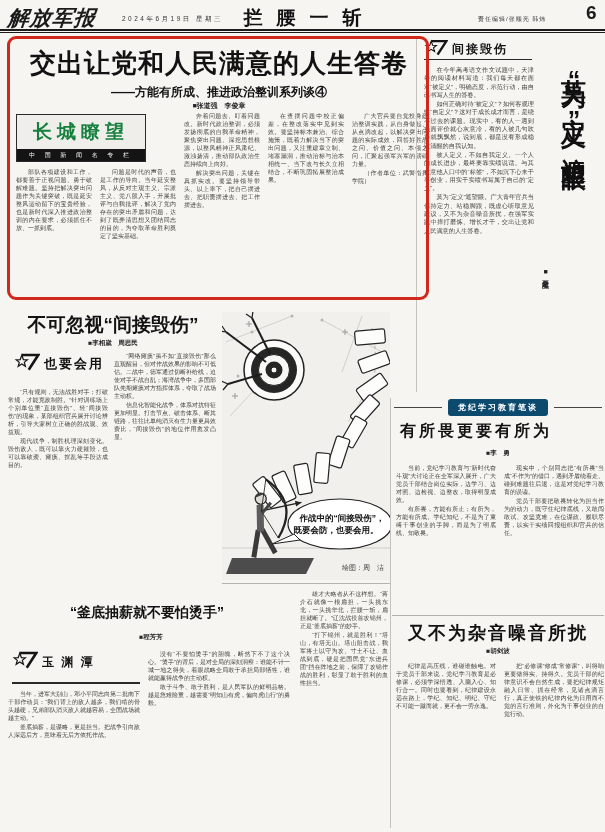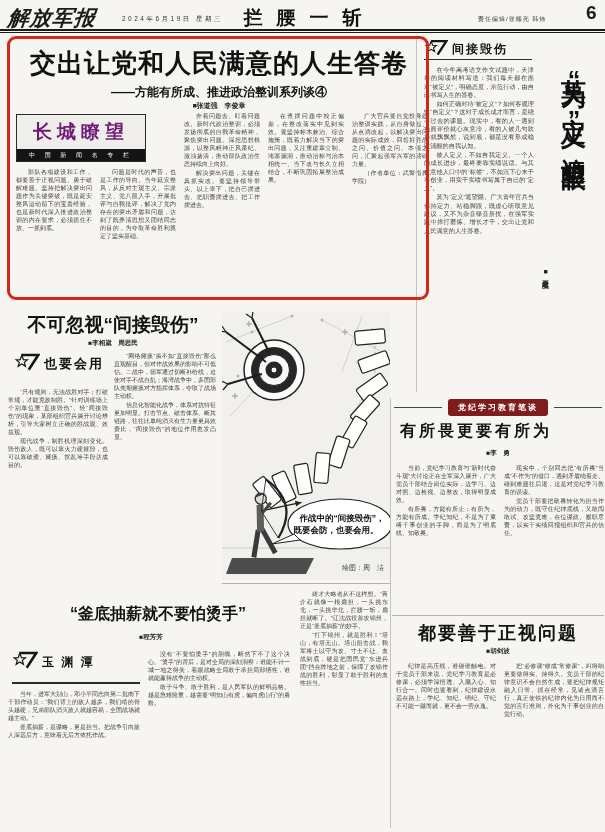--- a/index.html
+++ b/index.html
@@ -9,24 +9,24 @@
   .tcol{position:absolute;overflow:hidden;font-size:6px;line-height:1.34;color:#403f3c;text-align:justify}
   .tcol p{text-indent:2em;margin:0 0 1px 0}
   .hl{position:absolute;font-weight:900;text-align:center;color:#121212;font-family:"Liberation Sans",sans-serif}
   .by{position:absolute;font-weight:700;text-align:center;color:#262626}
   .vline{position:absolute;width:1px;background:#c3c2bd}
   .hline{position:absolute;height:1px;background:#b3b2ae}
   .colhead{position:absolute;display:flex;align-items:center;gap:4px}
   .colhead .t{font-weight:900;color:#141414;letter-spacing:2px}
   .badgewrap{position:absolute;display:flex;align-items:center;gap:6px}
   .badgewrap .ln{flex:1;height:1px;background:#444}
-  .badge{background:#7f1d1d;color:#fff;font-size:8px;letter-spacing:2px;line-height:17px;padding:0 10px;border-radius:3px;font-weight:700;white-space:nowrap}
+  .badge{background:#0c4a6e;color:#fff;font-size:8px;letter-spacing:2px;line-height:17px;padding:0 10px;border-radius:3px;font-weight:700;white-space:nowrap}
   .vert{writing-mode:vertical-rl;text-orientation:upright}
   .logo-box{position:absolute;border:1.6px solid #2a2a2a;background:#efeeea;display:flex;flex-direction:column}
-  .logo-box .big{flex:1;display:flex;align-items:center;justify-content:center;font-weight:900;font-size:19px;letter-spacing:5px;color:#701a75}
+  .logo-box .big{flex:1;display:flex;align-items:center;justify-content:center;font-weight:900;font-size:19px;letter-spacing:5px;color:#15803d}
   .logo-box .strip{height:12px;background:#141414;color:#f4f4f4;font-size:6px;letter-spacing:4px;text-align:center;line-height:12px;white-space:nowrap}
   .redbox{position:absolute;border:3.5px solid #d1281c;border-radius:9px;pointer-events:none;z-index:9}
   .masthead{position:absolute;font-family:"DejaVu Serif",serif;font-style:italic;font-weight:900;font-size:21px;transform:skewX(-6deg);color:#1a1a1a;letter-spacing:1px}
   .smalltxt{position:absolute;font-size:6.5px;color:#333;letter-spacing:1px}
 </style>
 </head>
 <body>
 
 <div class="masthead" style="left:8px;top:4px">解放军报</div>
 <div class="smalltxt" style="left:122px;top:15px;letter-spacing:2.5px">2024年6月19日 星期三</div>
@@ -188,21 +188,21 @@
     <text x="162" y="258" text-anchor="end" font-size="7" fill="#3a3a3a">绘图：周　洁</text>
   </svg>
 </div>
 <div class="hline" style="left:222px;top:583px;width:168px"></div>
 
 <div class="tcol" style="left:300px;top:590px;width:88px;height:238px">
     <p>雄才大略者从不这样想。“蒋介石就像一根扁担，一头挑东北，一头挑华北，拦腰一斩，扁担就断了。”辽沈战役首攻锦州，正是“釜底抽薪”的妙手。</p>
     <p>“打下锦州，就是胜利！”塔山，有塔无山。塔山阻击战，我军将士以守为攻、寸土不让、血战到底，硬是把国民党“东进兵团”挡在阵地之前，保障了攻锦作战的胜利，彰显了敢于胜利的血性担当。</p>
   </div>
 
-<div class="hl" style="left:15px;top:604px;width:286px;font-size:16px">“釜底抽薪就不要怕烫手”</div>
+<div class="hl" style="left:4px;top:604px;width:286px;font-size:14px">“釜底抽薪就不要怕烫手”</div>
 <div class="by" style="left:8px;top:633px;width:286px;font-size:6.5px">■程芳芳</div>
 
 <div class="colhead" style="left:12px;top:650px">
   <span>
     <svg width="26" height="20" viewBox="0 0 30 22">
       <path d="M9 3 H28 L17 20" fill="none" stroke="#151515" stroke-width="3"></path>
       <path d="M9 3 L10.8 8.2 L15.5 8.5 L11.9 11.4 L13.2 16 L9 13.3 L4.8 16 L6.1 11.4 L2.5 8.5 L7.2 8.2 Z" fill="#f6f5f1" stroke="#151515" stroke-width="1.4"></path>
     </svg>
   </span>
   <span class="t" style="font-size:12px">玉 渊 潭</span>
@@ -254,21 +254,21 @@
 <div class="tcol" style="left:396px;top:464px;width:100px;height:146px">
     <p>当前，党纪学习教育与“新时代奋斗观”大讨论正在全军深入展开，广大党员干部结合岗位实际，边学习、边对照、边检视、边整改，取得明显成效。</p>
     <p>有所畏，方能有所止；有所为，方能有所成。学纪知纪，不是为了束缚干事创业的手脚，而是为了明底线、知敬畏。</p>
   </div>
 <div class="tcol" style="left:504px;top:464px;width:100px;height:146px">
     <p>现实中，个别同志把“有所畏”当成“不作为”的借口，遇到矛盾绕着走、碰到难题往后退，这是对党纪学习教育的误读。</p>
     <p>党员干部要把敬畏转化为担当作为的动力，既守住纪律底线，又敢闯敢试、攻坚克难，在位谋政、履职尽责，以实干实绩回报组织和官兵的信任。</p>
   </div>
 
 <div class="hline" style="left:392px;top:615px;width:212px"></div>
-<div class="hl" style="left:392px;top:621px;width:212px;font-size:18px;letter-spacing:2px">都要善于正视问题</div>
+<div class="hl" style="left:392px;top:621px;width:212px;font-size:18px;letter-spacing:2px">又不为杂音噪音所扰</div>
 <div class="by" style="left:392px;top:647px;width:212px;font-size:6.5px">■胡剑波</div>
 
 <div class="tcol" style="left:396px;top:662px;width:100px;height:166px">
     <p>纪律是高压线，谁碰谁触电。对于党员干部来说，党纪学习教育是必修课，必须学深悟透、入脑入心、知行合一。同时也要看到，纪律建设永远在路上，学纪、知纪、明纪、守纪不可能一蹴而就，更不会一劳永逸。</p>
   </div>
 <div class="tcol" style="left:504px;top:662px;width:100px;height:166px">
     <p>把“必修课”修成“常修课”，叫得响更要做得实、持得久。党员干部的纪律意识不会自然生成，要把纪律规矩融入日常、抓在经常，见诸点滴言行，真正使铁的纪律内化为日用而不觉的言行准则，外化为干事创业的自觉行动。</p>
   </div>
 
 </body></html>

